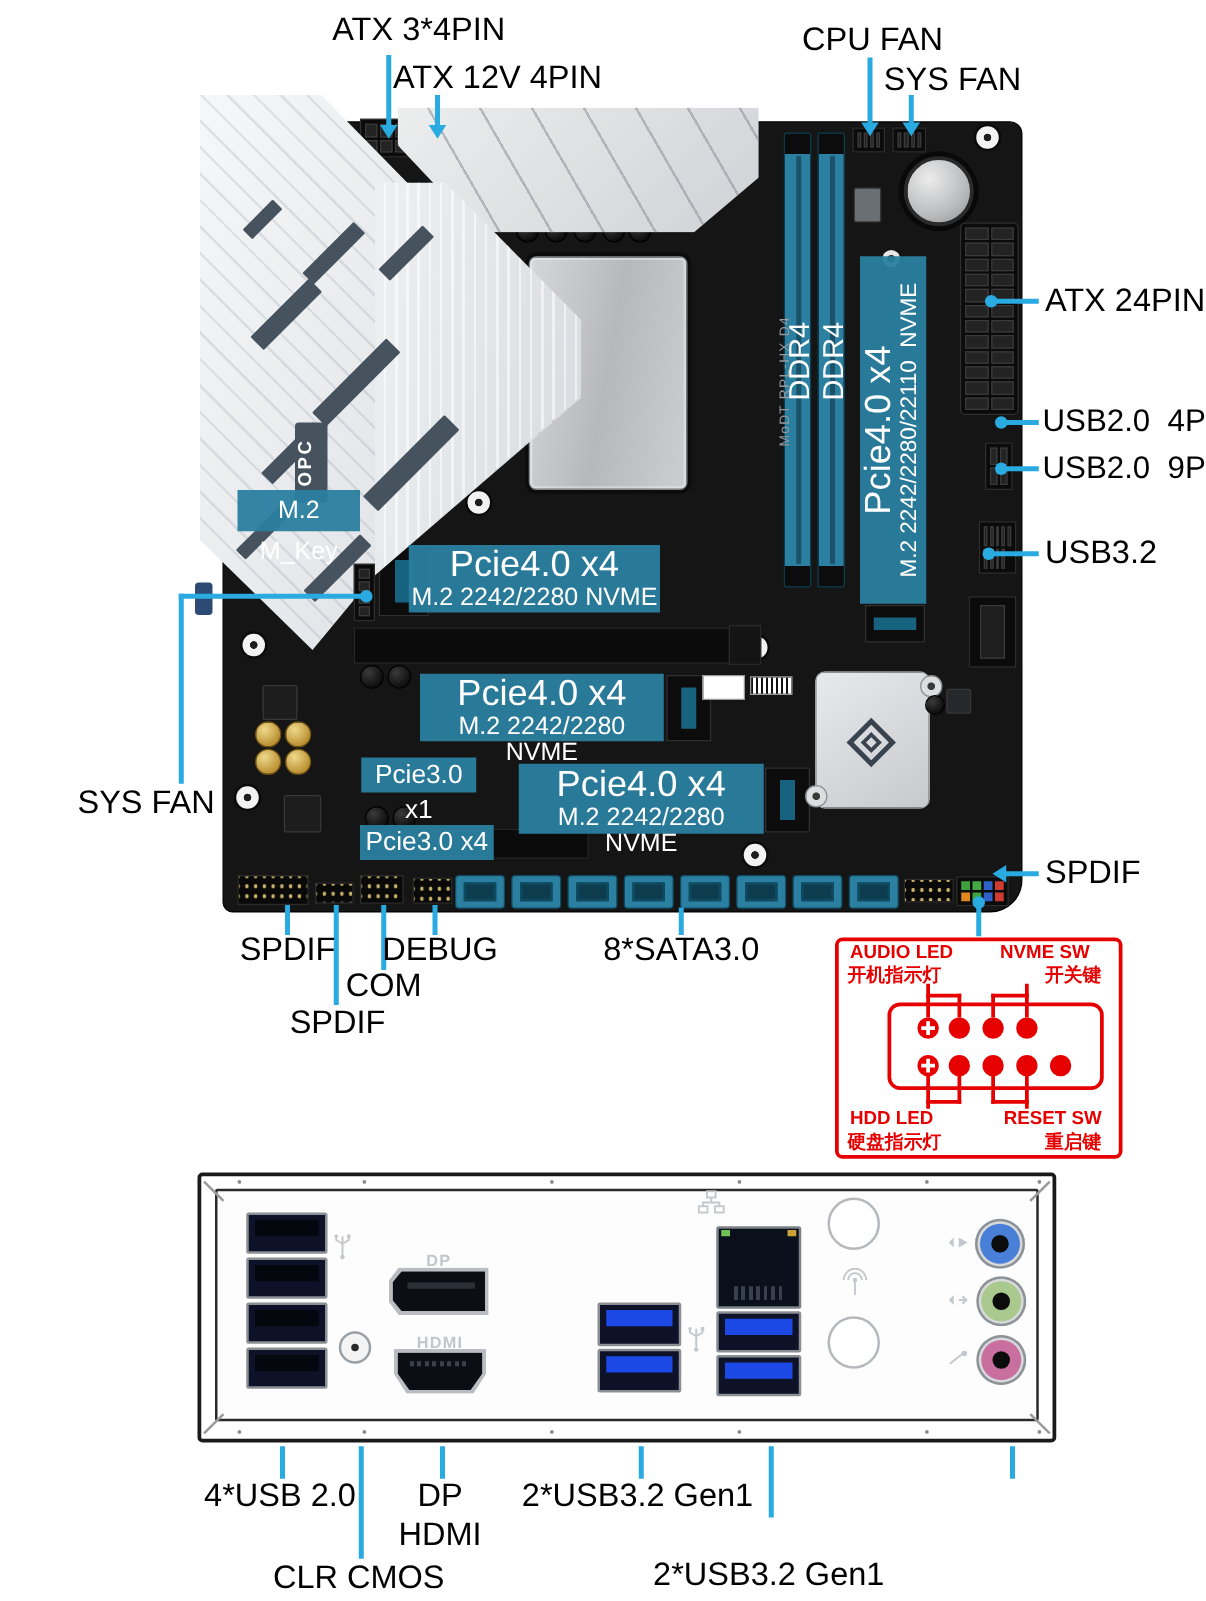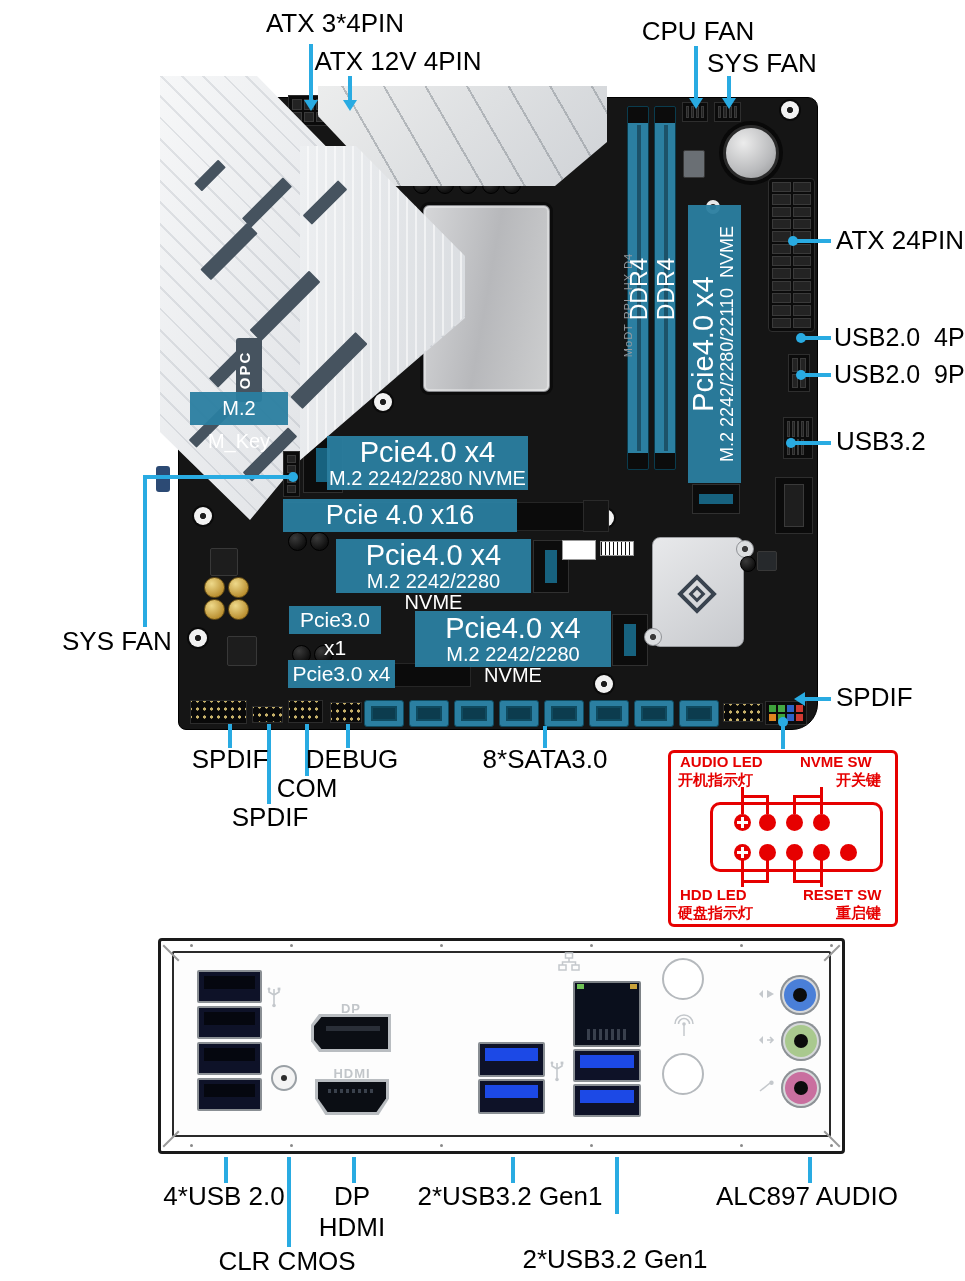--- a/index.html
+++ b/index.html
@@ -320,21 +320,20 @@
   <div class="abs rot vline1" style="left:573px;top:328px;width:260px;height:32px;">Pcie4.0 x4</div>
   <div class="abs rot vline2" style="left:592px;top:334px;width:270px;height:20px;">M.2 2242/2280/22110  NVME</div>
 
   <div class="abs rot ddrt" style="left:583px;top:277px;width:110px;height:24px;">DDR4</div>
   <div class="abs rot ddrt" style="left:610px;top:277px;width:110px;height:24px;">DDR4</div>
 
   <div class="abs tbox" style="left:327px;top:436px;width:201px;height:54px;padding-top:1px;">
     <div class="tl1">Pcie4.0 x4</div>
     <div class="tl2">M.2 2242/2280 NVME</div>
   </div>
-  <div class="abs tbox" style="left:283px;top:499px;width:234px;height:33px;font-size:27px;line-height:33px;">Pcie 4.0 x16</div>
   <div class="abs tbox" style="left:336px;top:539px;width:195px;height:54px;padding-top:1px;">
     <div class="tl1">Pcie4.0 x4</div>
     <div class="tl2">M.2 2242/2280 NVME</div>
   </div>
   <div class="abs tbox" style="left:289px;top:606px;width:92px;height:28px;font-size:21px;line-height:28px;">Pcie3.0 x1</div>
   <div class="abs tbox" style="left:415px;top:611px;width:196px;height:56px;padding-top:2px;">
     <div class="tl1">Pcie4.0 x4</div>
     <div class="tl2">M.2 2242/2280 NVME</div>
   </div>
   <div class="abs tbox" style="left:288px;top:660px;width:107px;height:28px;font-size:21px;line-height:28px;">Pcie3.0 x4</div>
@@ -513,15 +512,14 @@
   <div class="abs ln" style="left:615px;top:1157px;width:4px;height:57px;"></div>
   <div class="abs ln" style="left:808px;top:1157px;width:4px;height:26px;"></div>
 
   <div class="abs lbl ctr" style="left:224px;top:1183px;">4*USB 2.0</div>
   <div class="abs lbl ctr" style="left:287px;top:1248px;">CLR CMOS</div>
   <div class="abs lbl ctr" style="left:352px;top:1183px;">DP</div>
   <div class="abs lbl ctr" style="left:352px;top:1214px;">HDMI</div>
   <div class="abs lbl ctr" style="left:510px;top:1183px;">2*USB3.2 Gen1</div>
   <div class="abs lbl ctr" style="left:615px;top:1279px;font-style:italic;">1G RTL8111H</div>
   <div class="abs lbl ctr" style="left:615px;top:1246px;">2*USB3.2 Gen1</div>
-  <div class="abs lbl ctr" style="left:807px;top:1183px;">ALC897 AUDIO</div>
 
 </div>
 
 </body></html>

